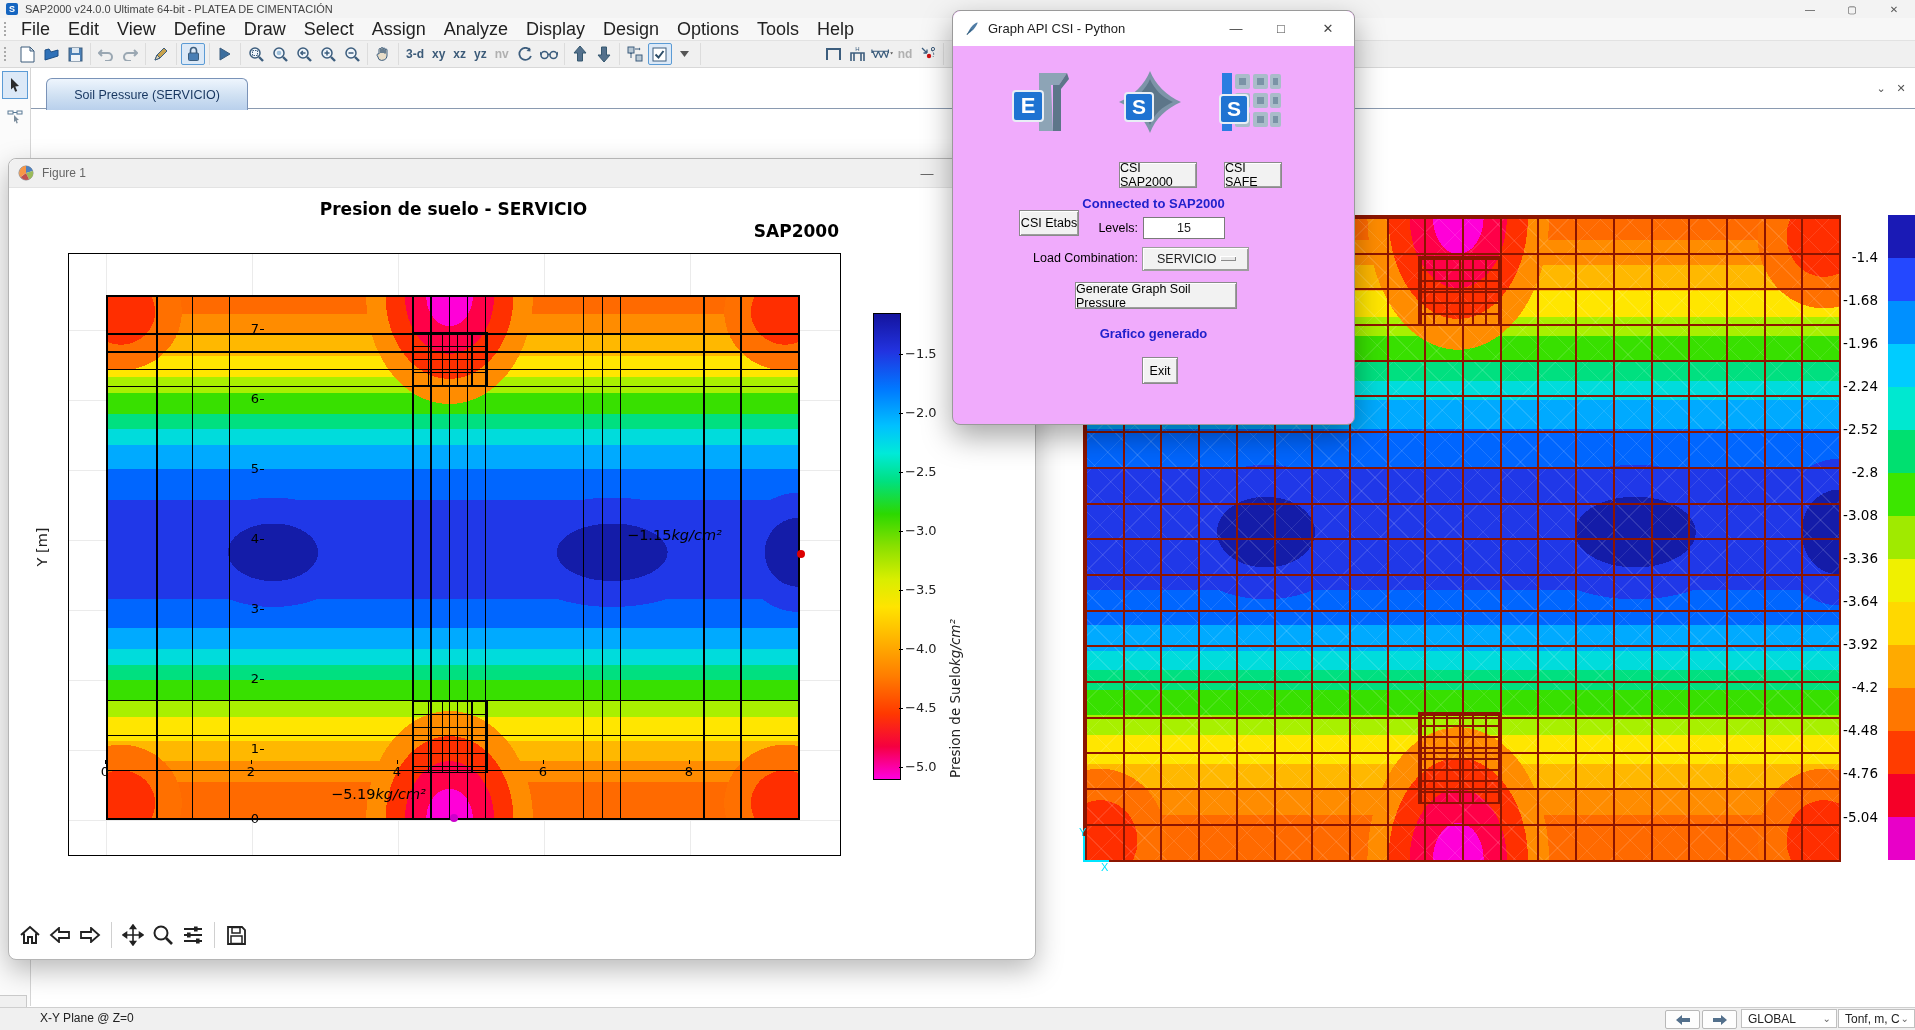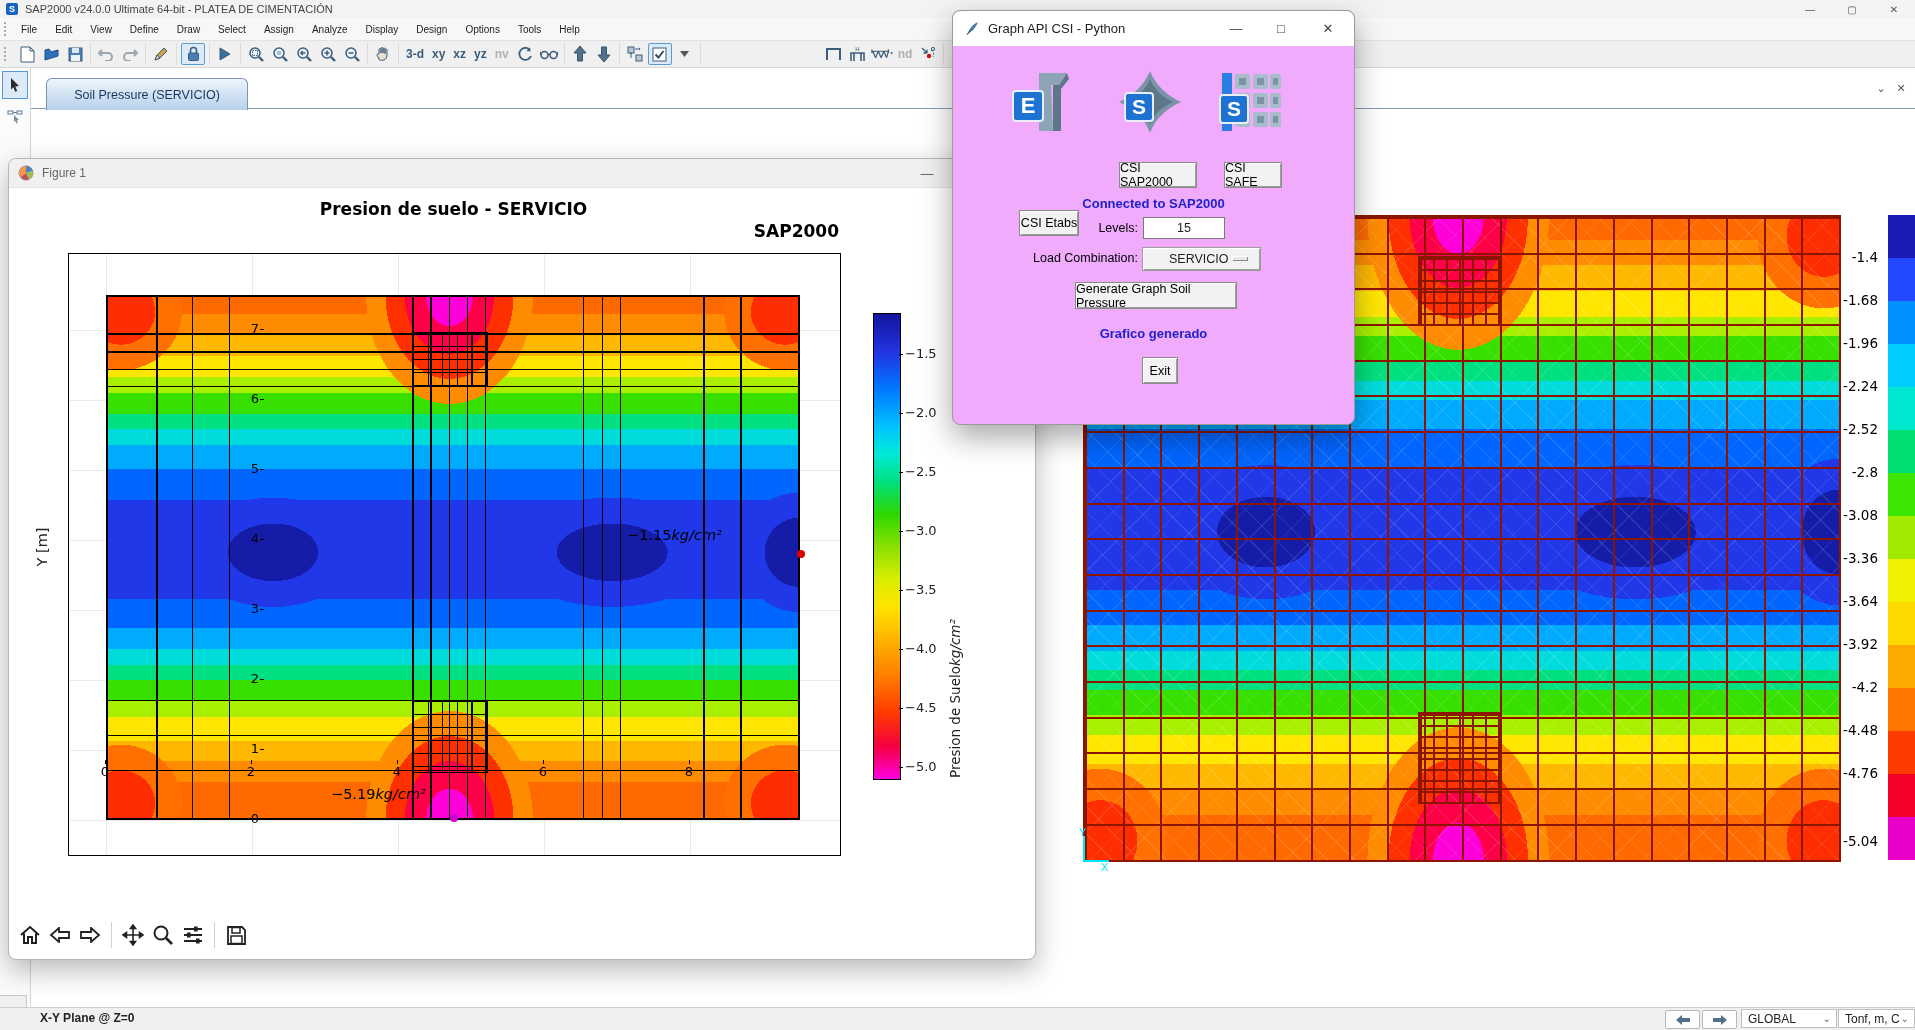--- a/index.html
+++ b/index.html
@@ -7,21 +7,21 @@
        font-family:"Liberation Sans",sans-serif;color:#222;}
   
   .titlebar{position:absolute;left:0;top:0;width:100%;height:18px;background:#f3f3f3;
             display:flex;align-items:center;font-size:11px;color:#444;}
   .titlebar .appicon{width:12px;height:12px;border-radius:2px;background:#1565c0;color:#fff;
             font-size:9px;font-weight:bold;display:flex;align-items:center;justify-content:center;margin:0 7px 0 6px;}
   .winbtns{position:absolute;right:0;top:0;height:18px;display:flex;}
   .winbtn{width:42px;height:18px;display:flex;align-items:center;justify-content:center;
           font-size:10px;color:#555;}
   .menubar{position:absolute;left:0;top:18px;width:100%;height:22px;background:#f7f7f7;
-           border-bottom:1px solid #e2e2e2;display:flex;align-items:center;font-size:10px;}
+           border-bottom:1px solid #e2e2e2;display:flex;align-items:center;font-size:18px;}
   .grip{width:5px;height:16px;margin:0 4px 0 3px;
         background-image:radial-gradient(circle 1px at 2px 2px,#a9a9a9 1px,transparent 1.2px);
         background-size:5px 4px;}
   .menuitem{padding:0 9px;height:22px;display:flex;align-items:center;color:#222;}
   .toolbar{position:absolute;left:0;top:41px;width:100%;height:26px;background:#f0f0f0;
            border-bottom:1px solid #d8d8d8;display:flex;align-items:center;}
   .tgroup{display:flex;align-items:center;height:22px;padding:0 3px;border-right:1px solid #dcdcdc;}
   .tbtn{width:22px;height:20px;display:flex;align-items:center;justify-content:center;margin:0 1px;}
   .tbtn.sel{border:1px solid #5b9bd5;background:#dce9f7;border-radius:2px;}
   .tbtn svg{display:block;}
@@ -136,21 +136,21 @@
   .dlg-input{position:absolute;background:#fff;border:1px solid #7a7a7a;display:flex;align-items:center;
          justify-content:center;font-size:12.5px;}
   .optmenu{position:absolute;background:#f2f2f2;border:1px solid #9d9d9d;
          box-shadow:inset 1px 1px 0 #ffffff, inset -1px -1px 0 #9d9d9d;
          display:flex;align-items:center;font-size:12.5px;}
   .optmenu .ind{position:absolute;right:12px;top:8px;width:16px;height:5px;background:#e8e8e8;
          box-shadow:inset 1px 1px 0 #fff, inset -1px -1px 0 #8a8a8a;}
   
   .statusbar{position:absolute;left:0;bottom:0;width:100%;height:22px;background:#f0f0f0;
          border-top:1px solid #cfcfcf;font-size:12px;color:#222;}
-  .status-left{position:absolute;left:40px;top:3px;font-weight:bold;}
+  .status-left{position:absolute;left:40px;top:3px;}
   .sb-btn{position:absolute;top:2px;width:33px;height:17px;background:#fdfdfd;border:1px solid #b8b8b8;
          border-radius:2px;display:flex;align-items:center;justify-content:center;}
   .sb-combo{position:absolute;top:1px;height:19px;background:#fff;border:1px solid #c0c0c0;
          display:flex;align-items:center;font-size:12px;padding-left:6px;box-sizing:border-box;}
   .sb-combo .chev{position:absolute;right:5px;color:#666;font-size:10px;}
   .prestatus{position:absolute;left:0;bottom:22px;width:26px;height:12px;background:#f0f0f0;
          border-top:1px solid #c9c9c9;border-right:1px solid #c9c9c9;}
 </style>
 </head>
 <body>
@@ -435,21 +435,21 @@
       <div class="rcb-label" style="top: 163px;">-2.24</div>
       <div class="rcb-label" style="top: 206px;">-2.52</div>
       <div class="rcb-label" style="top: 249px;">-2.8</div>
       <div class="rcb-label" style="top: 292px;">-3.08</div>
       <div class="rcb-label" style="top: 335px;">-3.36</div>
       <div class="rcb-label" style="top: 378px;">-3.64</div>
       <div class="rcb-label" style="top: 421px;">-3.92</div>
       <div class="rcb-label" style="top: 464px;">-4.2</div>
       <div class="rcb-label" style="top: 507px;">-4.48</div>
       <div class="rcb-label" style="top: 550px;">-4.76</div>
-      <div class="rcb-label" style="top: 618px;">-5.04</div>
+      <div class="rcb-label" style="top: 594px;">-5.04</div>
     </div>
 
   <div class="figwin">
     <div class="figtitlebar">
       <svg width="16" height="16" viewBox="0 0 16 16" style="margin-left:9px;">
         <circle cx="8" cy="8" r="7" fill="#f5f5f5" stroke="#888"></circle>
         <path d="M8 8 L8 1 A7 7 0 0 1 14.7 6 Z" fill="#4f81bd"></path>
         <path d="M8 8 L14.7 6 A7 7 0 0 1 11 14.2 Z" fill="#9bbb59"></path>
         <path d="M8 8 L11 14.2 A7 7 0 0 1 2.6 12 Z" fill="#c0504d"></path>
         <path d="M8 8 L2.6 12 A7 7 0 0 1 8 1 Z" fill="#f79646"></path>
@@ -679,21 +679,21 @@
     <div class="tkbtn" style="left:66px;top:151px;width:58px;height:24px;margin-top:48px;">CSI Etabs</div>
     <div class="tkbtn" style="left:166px;top:151px;width:76px;height:24px;">CSI SAP2000</div>
     <div class="tkbtn" style="left:271px;top:151px;width:56px;height:24px;">CSI SAFE</div>
 
     <div class="bluetext" style="top:185px;">Connected to SAP2000</div>
 
     <div class="dlg-label" style="left:85px;top:210px;width:100px;">Levels:</div>
     <div class="dlg-input" style="left:190px;top:206px;width:80px;height:20px;">15</div>
 
     <div class="dlg-label" style="left:45px;top:240px;width:140px;">Load Combination:</div>
-    <div class="optmenu" style="left:189px;top:236px;width:105px;height:22px;padding-left:12px;">
+    <div class="optmenu" style="left:189px;top:236px;width:105px;height:22px;">
       <span style="margin-left:14px;">SERVICIO</span>
       <span class="ind"></span>
     </div>
 
     <div class="tkbtn" style="left:122px;top:271px;width:160px;height:25px;">Generate Graph Soil Pressure</div>
 
     <div class="bluetext" style="top:315px;">Grafico generado</div>
 
     <div class="tkbtn" style="left:189px;top:346px;width:34px;height:25px;">Exit</div>
   </div>

